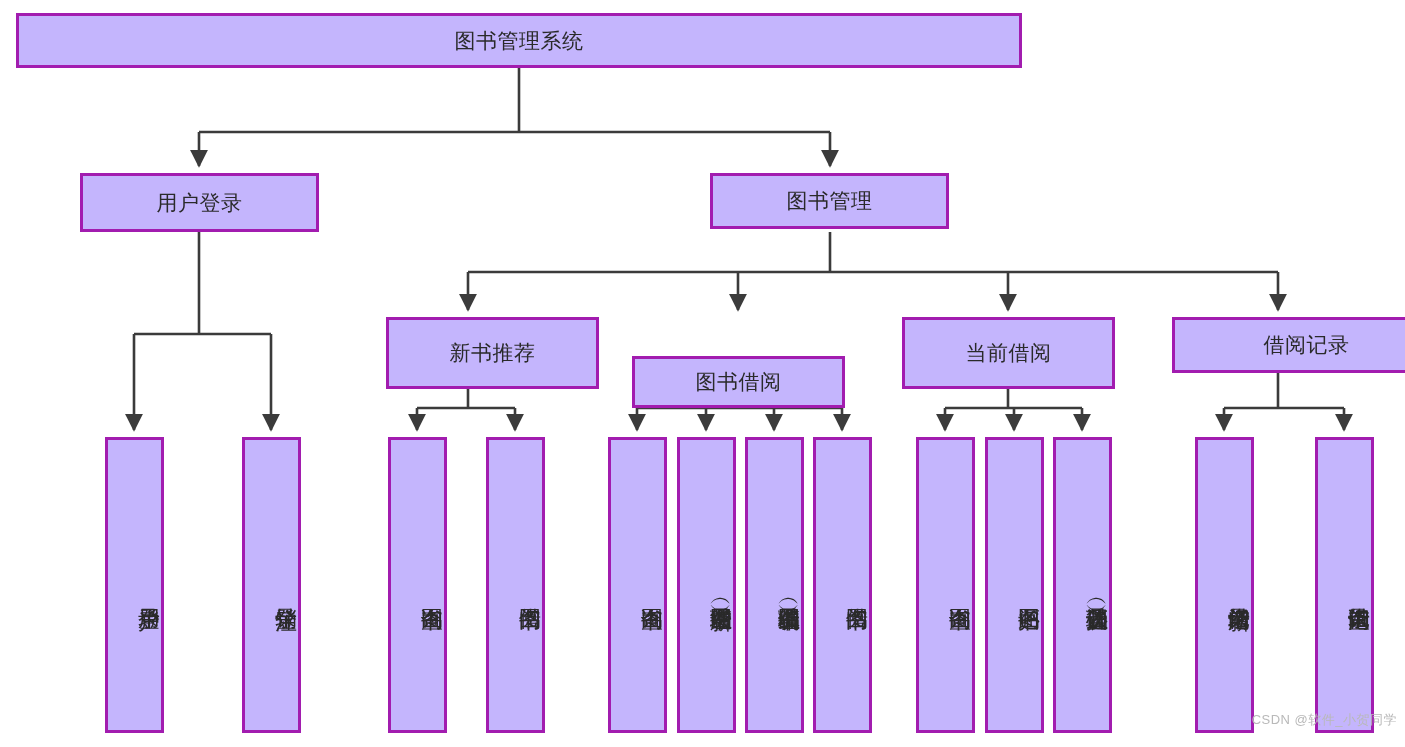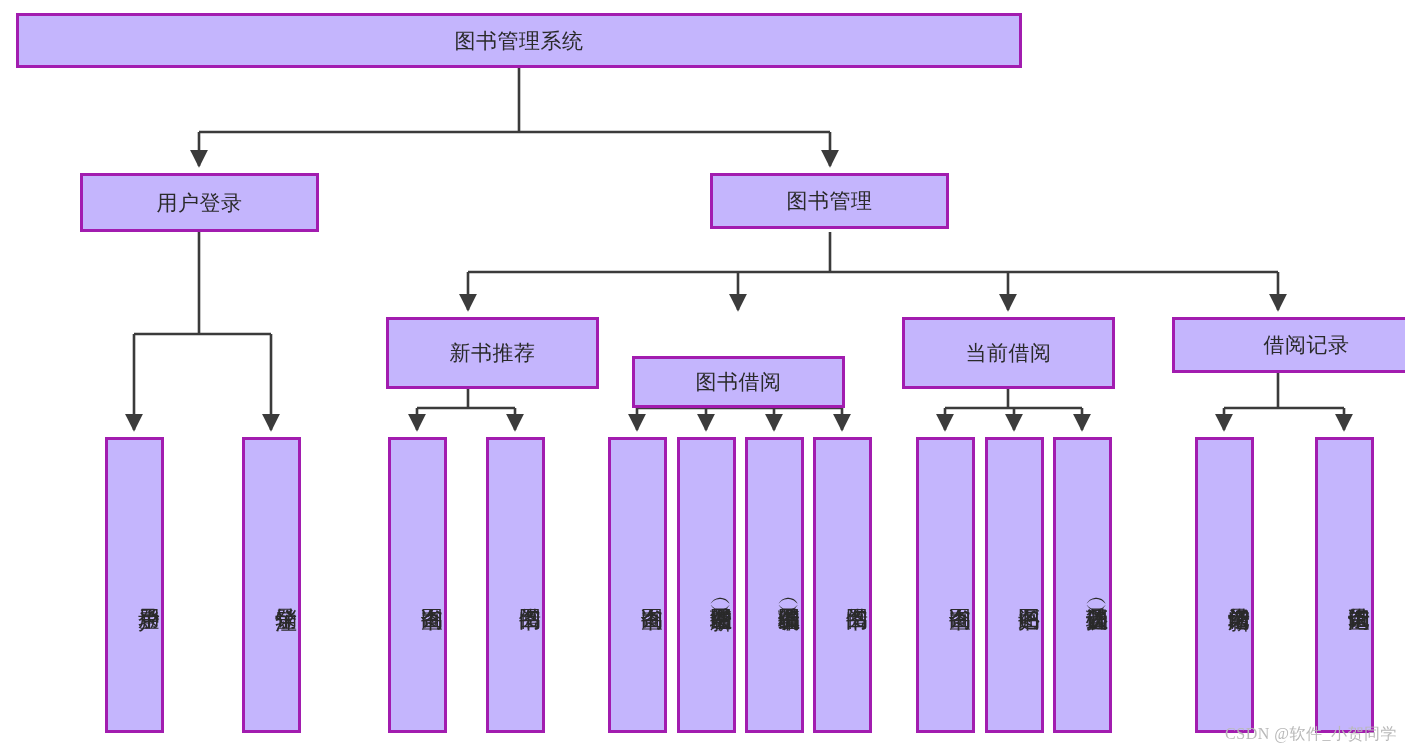--- a/index.html
+++ b/index.html
@@ -51,27 +51,26 @@
   }
   .node.vert .vlabel {
     writing-mode: vertical-rl;
     text-orientation: upright;
     display: block;
     white-space: nowrap;
   }
   .watermark {
     position: absolute;
     right: 8px;
-    bottom: 2px;
-    font-size: 16px;
+    bottom: 18px;
+    font-size: 13px;
     color: #b9b9b9;
     z-index: 5;
     white-space: nowrap;
     letter-spacing: 0.5px;
-    font-family: Liberation Serif, serif;
   }
 </style>
 </head>
 <body>
 
 <div id="canvas">
 
   <svg id="wires" viewBox="0 0 1405 747" xmlns="http://www.w3.org/2000/svg">
     <defs>
       <marker id="arrow" viewBox="0 0 10 10" refX="9" refY="5" markerWidth="7" markerHeight="7" orient="auto-start-reverse">

